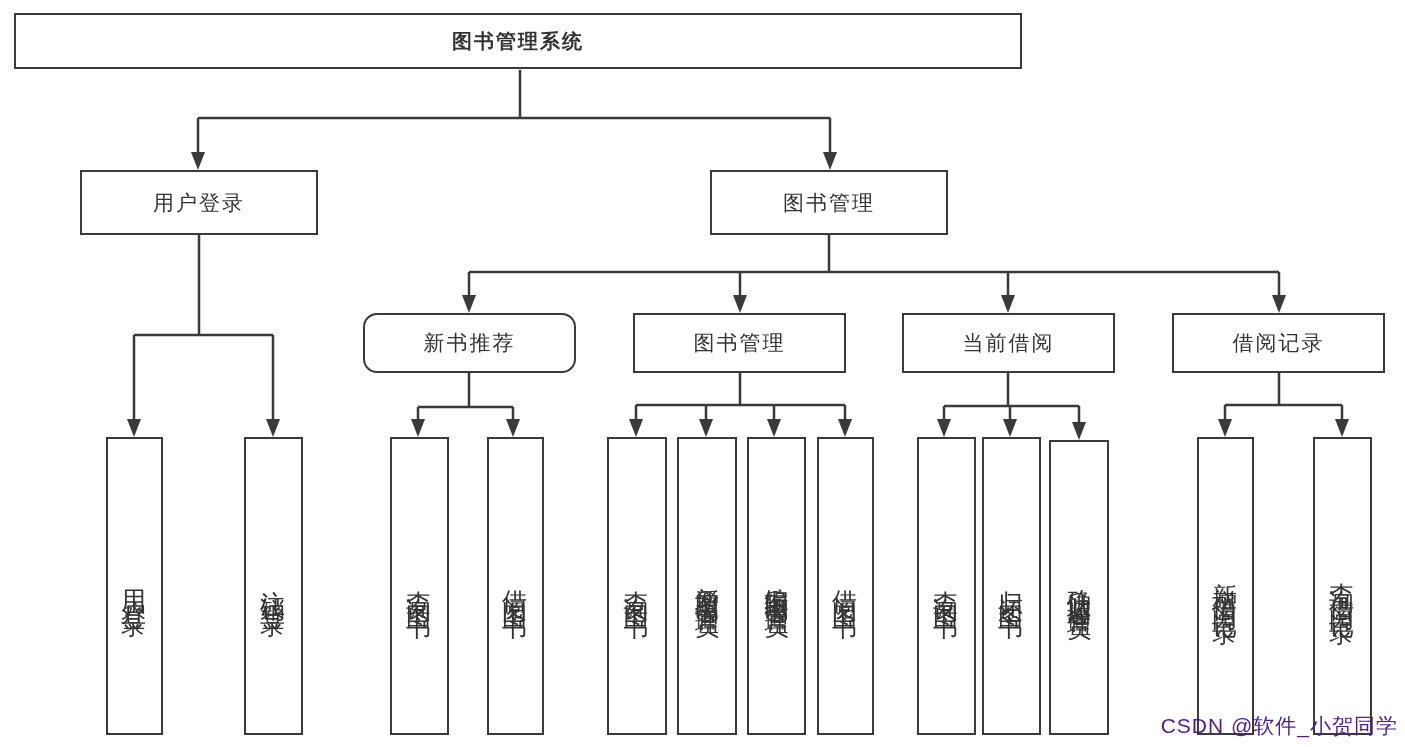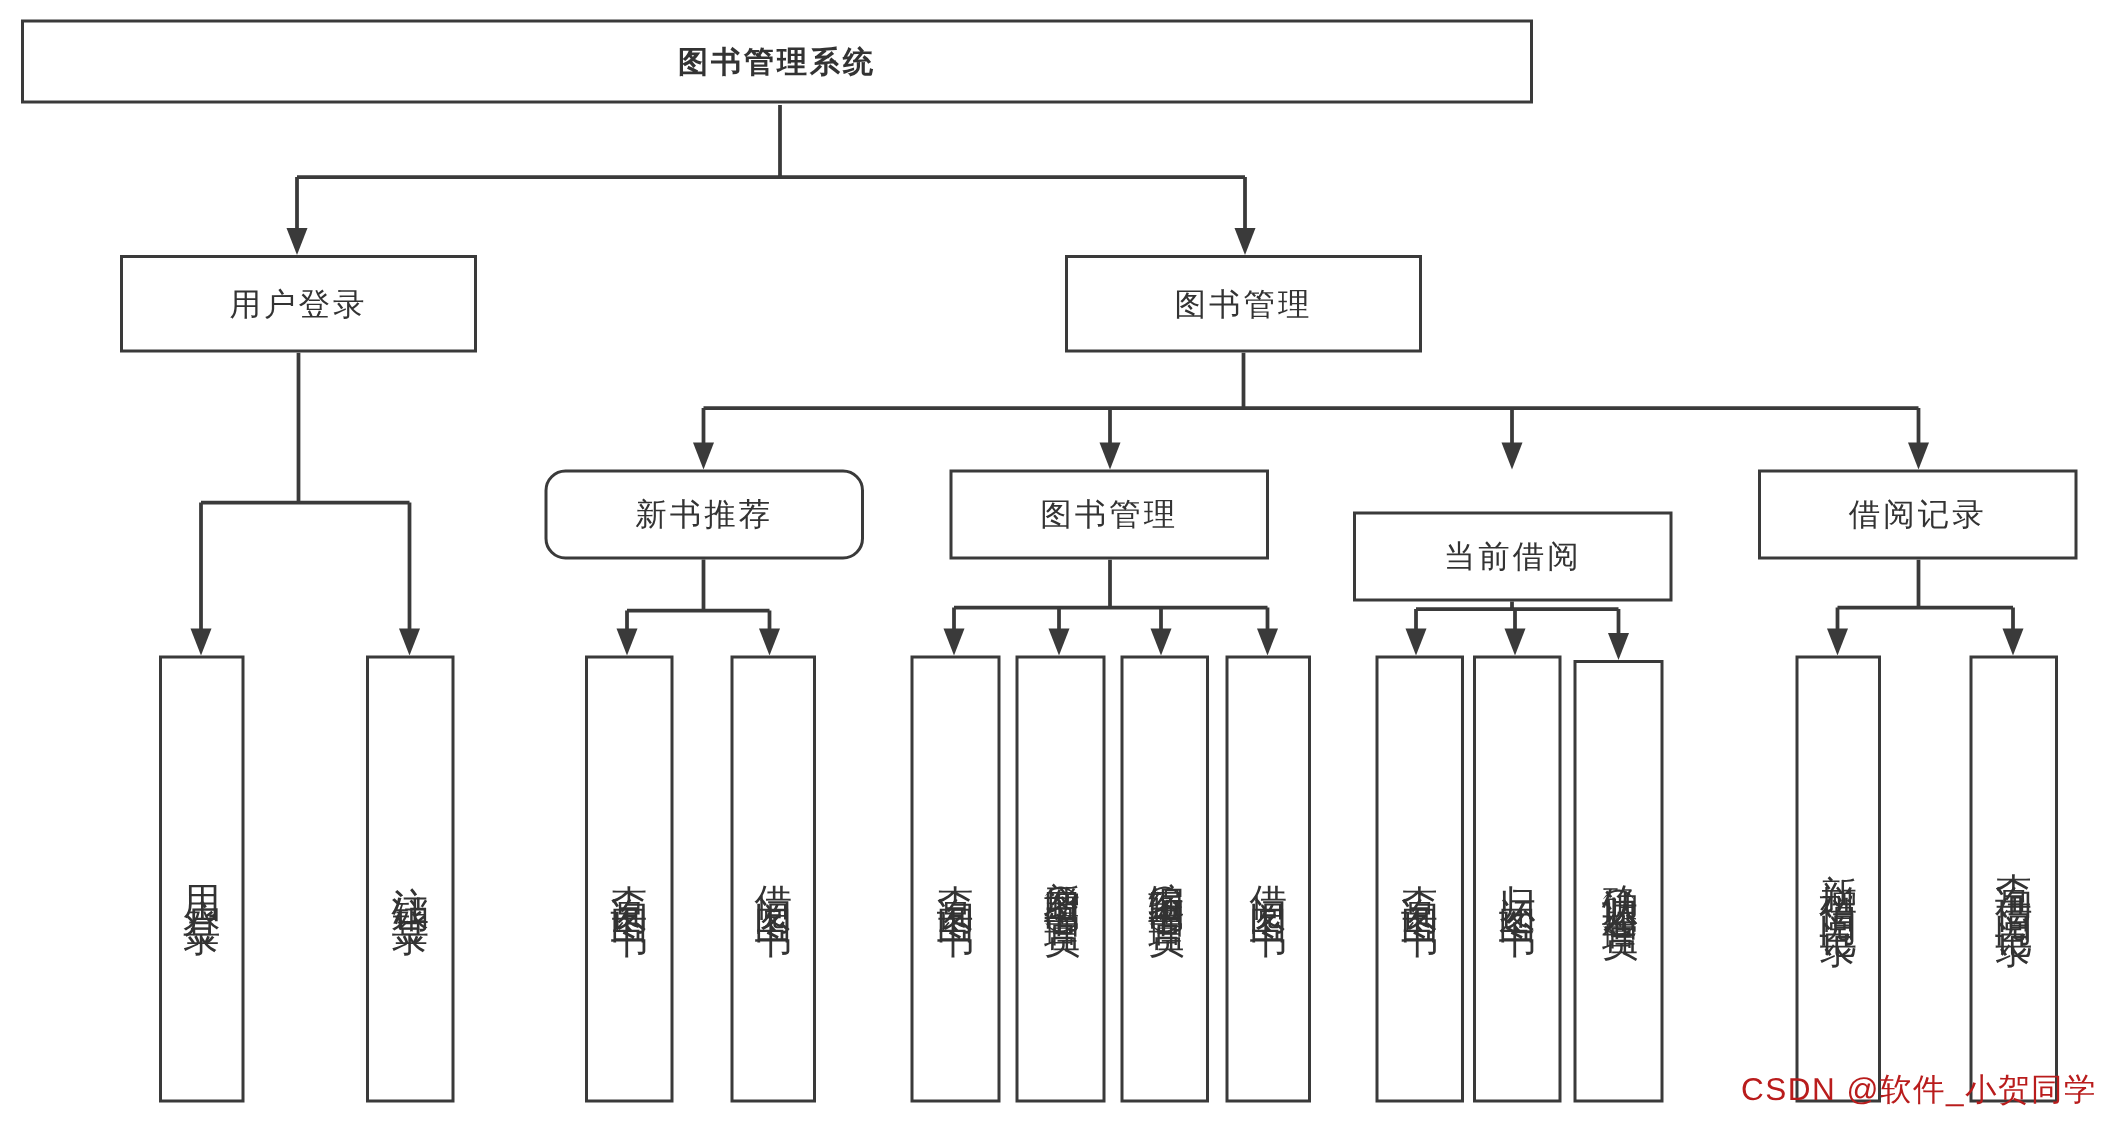--- a/index.html
+++ b/index.html
@@ -27,21 +27,21 @@
     writing-mode:vertical-rl;
     font-size:25px;
     letter-spacing:8px;
   }
   .v-node.long{font-size:24px;letter-spacing:4px;}
   .watermark{
     position:absolute;
     top:712px;right:7px;
     font-size:21px;
     letter-spacing:1px;
-    color:#b91c1c;
+    color:#4c1d95;
     font-family:"Liberation Sans","DejaVu Sans",sans-serif;
   }
 </style>
 </head>
 <body>
 
 <div class="canvas">
 
   <svg class="connectors" viewBox="0 0 1405 747" xmlns="http://www.w3.org/2000/svg">
     <g stroke="#3a3a3a" stroke-width="2.5" fill="none">
@@ -76,21 +76,21 @@
     </g>
   </svg>
 
   <div class="node root-node" style="left:14px;top:13px;width:1008px;height:56px;font-weight:bold;">图书管理系统</div>
 
   <div class="node h-node" style="left:80px;top:170px;width:238px;height:65px;">用户登录</div>
   <div class="node h-node" style="left:710px;top:170px;width:238px;height:65px;text-align:center;">图书管理</div>
 
   <div class="node h-node" style="left:363px;top:313px;width:213px;height:60px;border-radius:14px;">新书推荐</div>
   <div class="node h-node" style="left:633px;top:313px;width:213px;height:60px;">图书管理</div>
-  <div class="node h-node" style="left:902px;top:313px;width:213px;height:60px;margin-top:28px;">当前借阅</div>
+  <div class="node h-node" style="left:902px;top:313px;width:213px;height:60px;">当前借阅</div>
   <div class="node h-node" style="left:1172px;top:313px;width:213px;height:60px;">借阅记录</div>
 
   <div class="node v-node" style="left:106px;top:437px;width:57px;height:298px;">用户登录</div>
   <div class="node v-node" style="left:244px;top:437px;width:59px;height:298px;">注销登录</div>
 
   <div class="node v-node" style="left:390px;top:437px;width:59px;height:298px;">查询图书</div>
   <div class="node v-node" style="left:487px;top:437px;width:57px;height:298px;">借阅图书</div>
 
   <div class="node v-node" style="left:607px;top:437px;width:60px;height:298px;">查询图书</div>
   <div class="node v-node long" style="left:677px;top:437px;width:60px;height:298px;">新增图书（管理员）</div>

